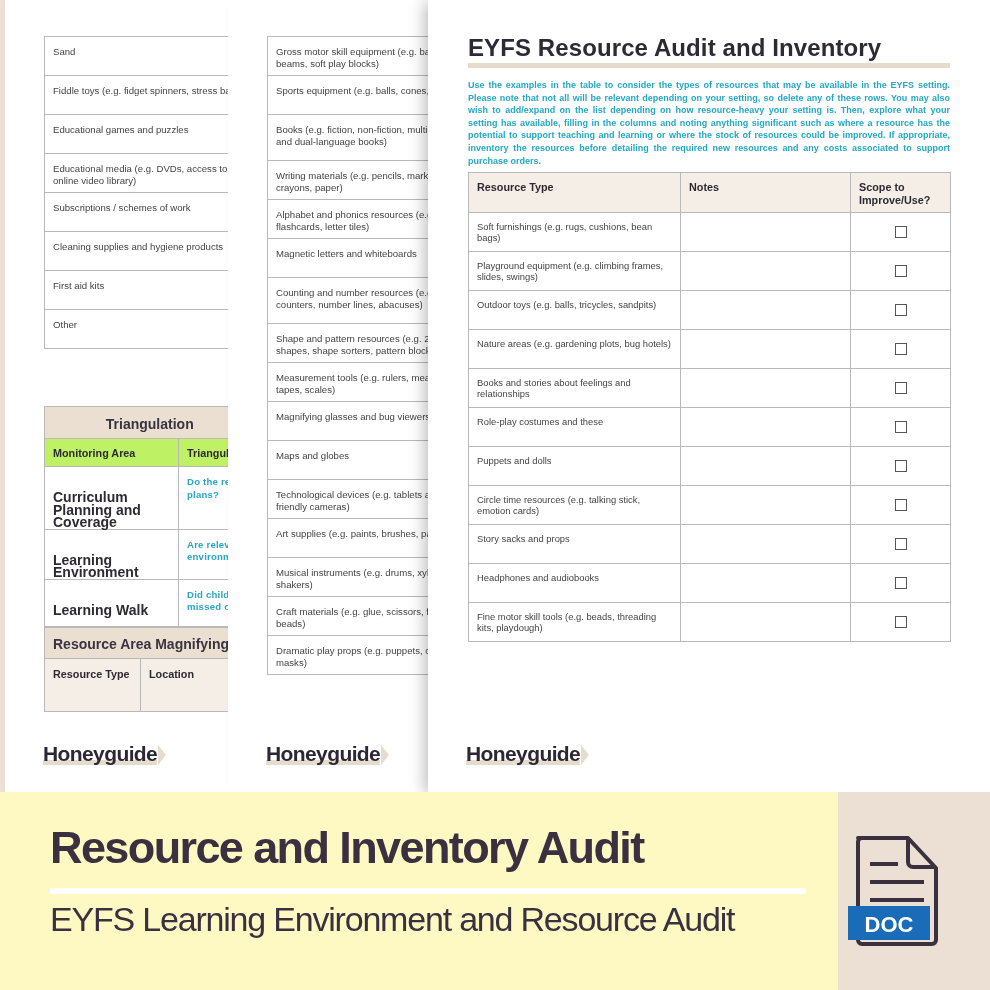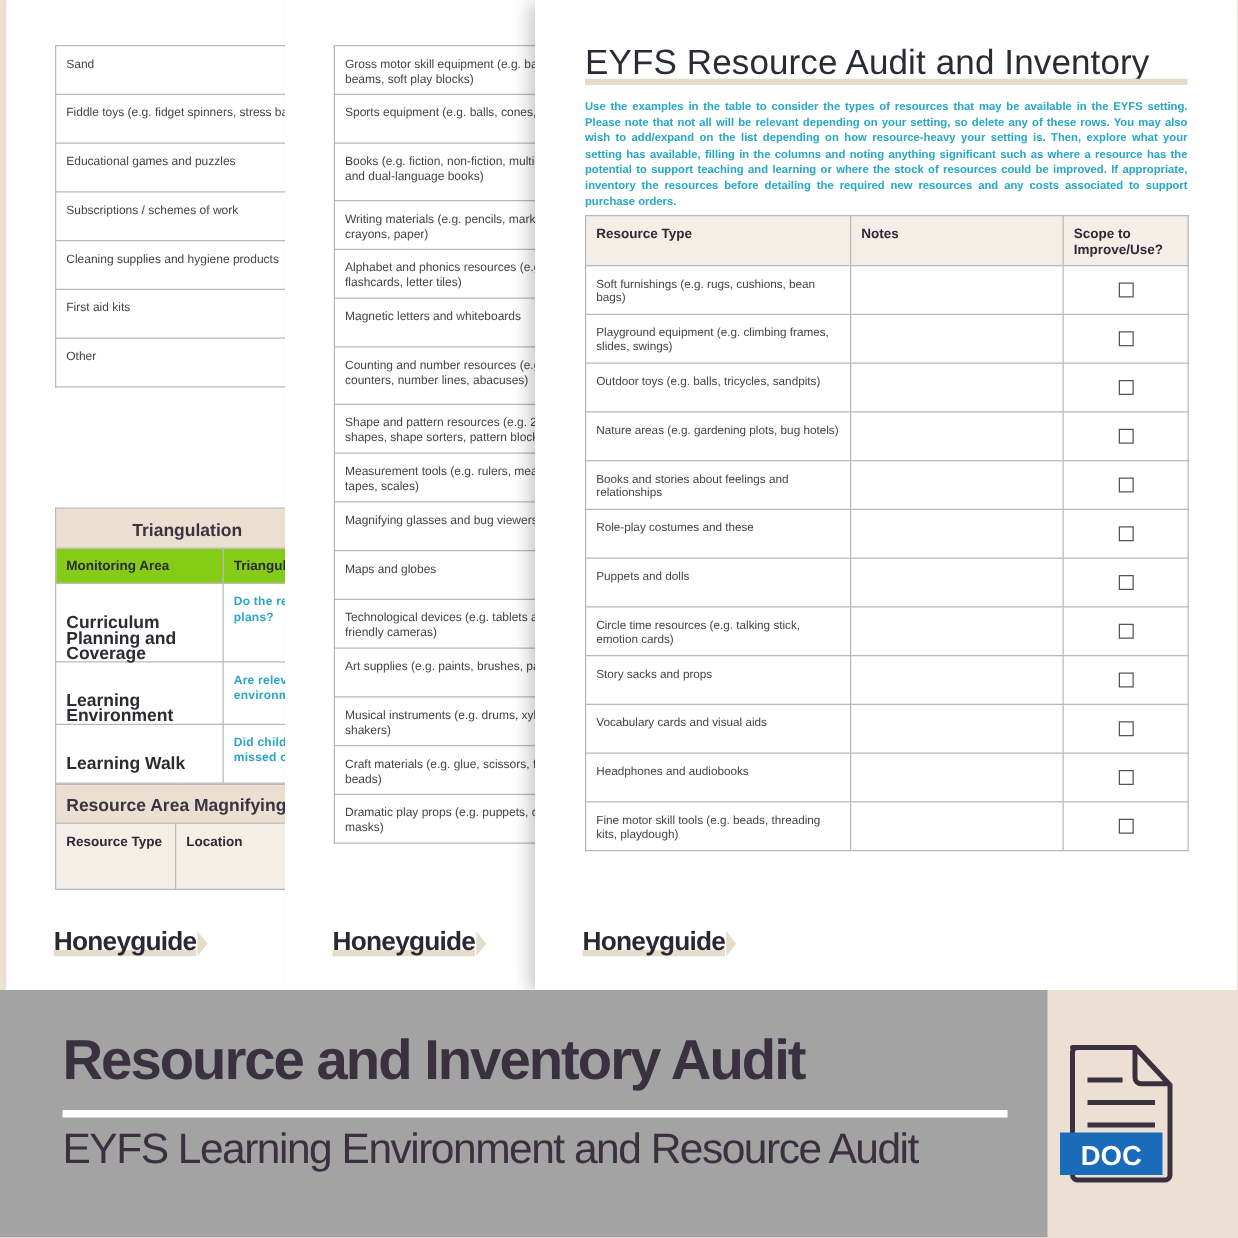--- a/index.html
+++ b/index.html
@@ -27,21 +27,21 @@
     table { border-collapse: collapse; table-layout: fixed; }
     td, th { border: 1px solid #b9b9b9; vertical-align: top; text-align: left; }
 
     
     .p1-list { position: absolute; left: 39px; top: 36px; width: 210px; }
     .p1-list td { height: 39px; padding: 9px 8px 0 8px; font-size: 9.6px; line-height: 11.5px; color: #444; border-right: none; }
     .p1-list tr:last-child td { height: 39px; margin-top: 38px; }
 
     .p1-tri { position: absolute; left: 39px; top: 406px; width: 210px; }
     .p1-tri .title-cell { background: #eadfd1; height: 32px; padding: 9px 8px 0 8px; font-size: 14px; font-weight: bold; color: #3a3440; border-right: none; text-align: center; }
-    .p1-tri .head-cell { background: #84cc16; height: 28px; padding: 8px 8px 0 8px; font-size: 10.8px; font-weight: bold; color: #2e2a33; }
+    .p1-tri .head-cell { background: #bef264; height: 28px; padding: 8px 8px 0 8px; font-size: 10.8px; font-weight: bold; color: #2e2a33; }
     .p1-tri .area-cell { padding: 24px 8px 0 8px; font-size: 14px; font-weight: bold; color: #2e2a33; line-height: 12.5px; }
     .p1-tri .q-cell { padding: 9px 8px 0 8px; font-size: 9.6px; font-weight: bold; color: #2aa6c6; line-height: 12.5px; letter-spacing: 0.2px; border-right: none; white-space: nowrap; overflow: hidden; }
     .p1-tri .r1 td { height: 47px; }
     .p1-tri .r2 td { height: 47px; }
     .p1-tri .r3 td { height: 47px; }
 
     .p1-inv { position: absolute; left: 39px; top: 627px; width: 210px; }
     .p1-inv .title-cell { background: #eadfd1; height: 31px; padding: 8px 8px 0 8px; font-size: 14px; font-weight: bold; color: #3a3440; border-right: none; }
     .p1-inv .head-cell { background: #f4eee6; height: 53px; padding: 9px 8px 0 8px; font-size: 10.8px; font-weight: bold; color: #2e2a33; }
     .p1-inv .head-cell.last { border-right: none; }
@@ -53,31 +53,31 @@
     .logo .txt { position: relative; }
     .p1-logo { left: 38px; top: 742px; }
     .p2-logo { left: 38px; top: 742px; }
     .p3-logo { left: 38px; top: 742px; }
 
     
     .p2-list { position: absolute; left: 39px; top: 36px; width: 200px; }
     .p2-list td { padding: 9px 8px 0 8px; font-size: 9.6px; line-height: 11.5px; color: #444; border-right: none; white-space: nowrap; overflow: hidden; }
 
     
-    .p3-title { position: absolute; left: 40px; top: 34px; font-size: 28px; font-weight: normal; color: #2e2a33; letter-spacing: 0.1px; }
+    .p3-title { position: absolute; left: 40px; top: 34px; font-size: 24px; font-weight: bold; color: #2e2a33; letter-spacing: 0.1px; }
     .p3-rule { position: absolute; left: 40px; top: 63px; width: 482px; height: 5px; background: #e6dccb; }
     .p3-intro { position: absolute; left: 40px; top: 79px; width: 482px; font-size: 9px; line-height: 12.6px; font-weight: bold; color: #25a8c3; text-align: justify; }
     .p3-table { position: absolute; left: 40px; top: 172px; width: 482px; }
     .p3-table th { background: #f4eee6; height: 40px; padding: 8px 8px 0 8px; font-size: 10.8px; font-weight: bold; color: #2e2a33; line-height: 12.5px; }
     .p3-table td { height: 39px; padding: 8px 8px 0 8px; font-size: 9.4px; color: #444; line-height: 11.2px; }
     .p3-table td.cb-cell { text-align: center; padding: 0; vertical-align: middle; }
     .checkbox { display: inline-block; width: 12px; height: 12px; border: 1.2px solid #555; background: #fff; margin-top: 3px; }
 
     
-    .banner { position: absolute; left: 0; top: 792px; width: 838px; height: 198px; background: #a3a3a3; }
+    .banner { position: absolute; left: 0; top: 792px; width: 838px; height: 198px; background: #fef9c3; }
     .banner-title { position: absolute; left: 50px; top: 30px; font-size: 45px; font-weight: bold; color: #3a3040; letter-spacing: -1.6px; }
     .banner-rule { position: absolute; left: 50px; top: 96px; width: 756px; height: 6px; background: #ffffff; }
     .banner-sub { position: absolute; left: 50px; top: 108px; font-size: 34px; color: #3a3040; letter-spacing: -1.2px; }
     .doc-icon { position: absolute; left: 846px; top: 832px; width: 100px; height: 118px; }
   </style>
 </head>
 <body>
 
 <div class="stage">
 
@@ -87,20 +87,23 @@
           <tr>
             <td>Sand</td>
           </tr>
           <tr>
             <td>Fiddle toys (e.g. fidget spinners, stress ba</td>
           </tr>
           <tr>
             <td>Educational games and puzzles</td>
           </tr>
           <tr>
+            <td>Educational media (e.g. DVDs, access to<br>online video library)</td>
+          </tr>
+          <tr>
             <td>Subscriptions / schemes of work</td>
           </tr>
           <tr>
             <td>Cleaning supplies and hygiene products</td>
           </tr>
           <tr>
             <td>First aid kits</td>
           </tr>
           <tr>
             <td>Other</td>
@@ -271,25 +274,20 @@
             <td></td>
             <td class="cb-cell"><span class="checkbox"></span></td>
           </tr>
           <tr>
             <td>Circle time resources (e.g. talking stick, emotion cards)</td>
             <td></td>
             <td class="cb-cell"><span class="checkbox"></span></td>
           </tr>
           <tr>
             <td>Story sacks and props</td>
-            <td></td>
-            <td class="cb-cell"><span class="checkbox"></span></td>
-          </tr>
-          <tr>
-            <td>Vocabulary cards and visual aids</td>
             <td></td>
             <td class="cb-cell"><span class="checkbox"></span></td>
           </tr>
           <tr>
             <td>Headphones and audiobooks</td>
             <td></td>
             <td class="cb-cell"><span class="checkbox"></span></td>
           </tr>
           <tr>
             <td>Fine motor skill tools (e.g. beads, threading kits, playdough)</td>

